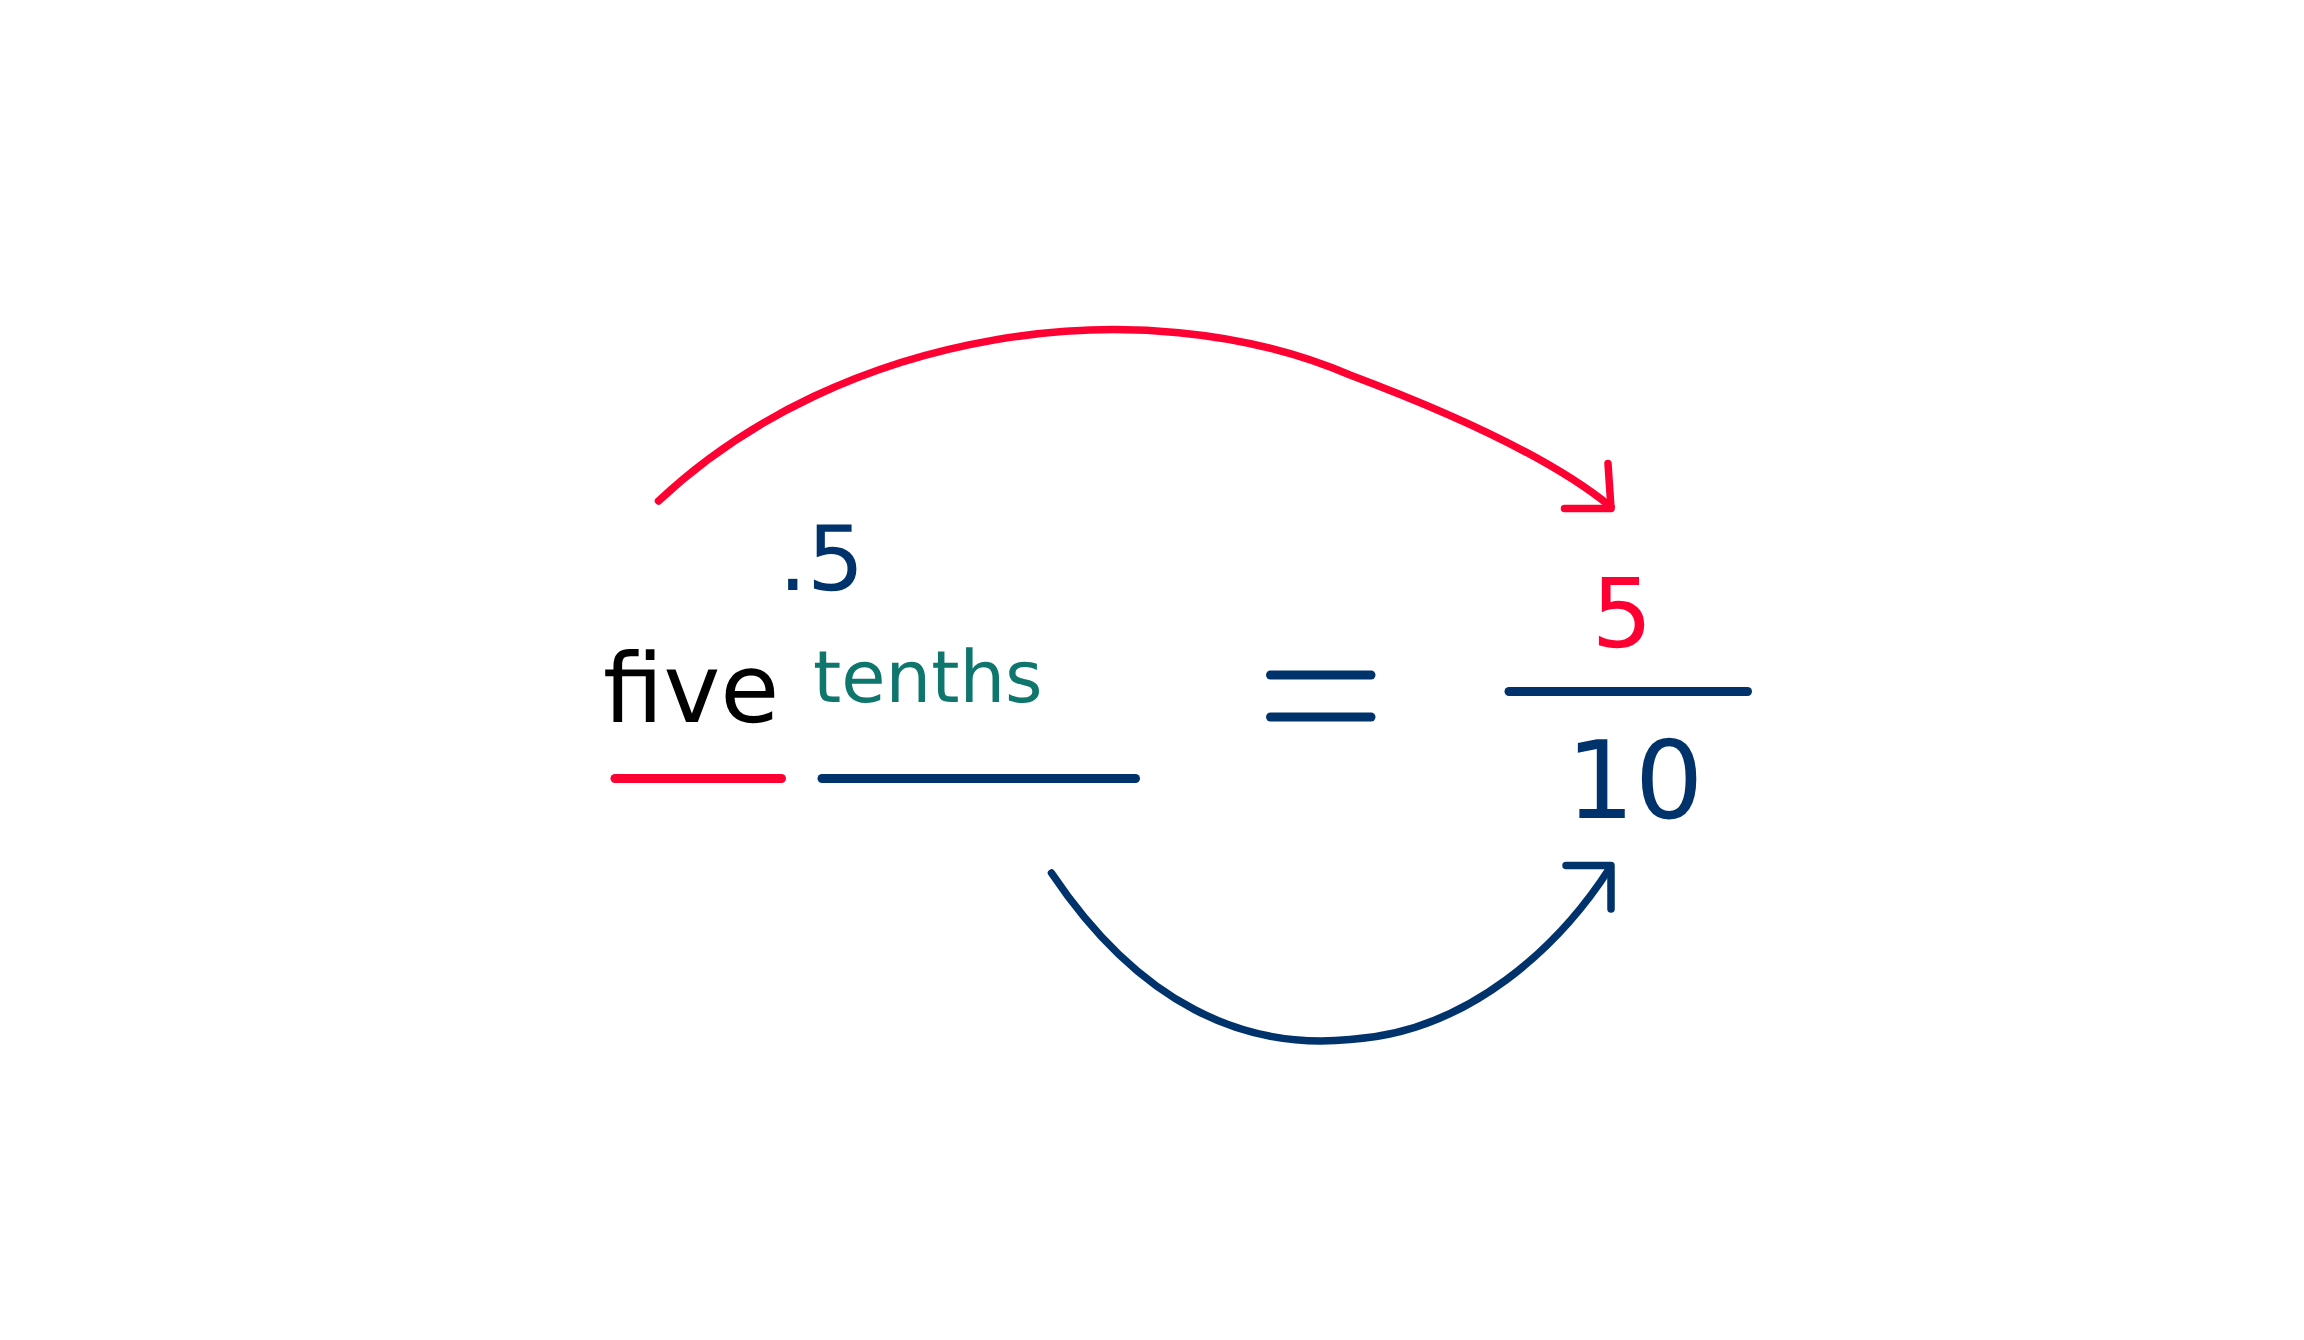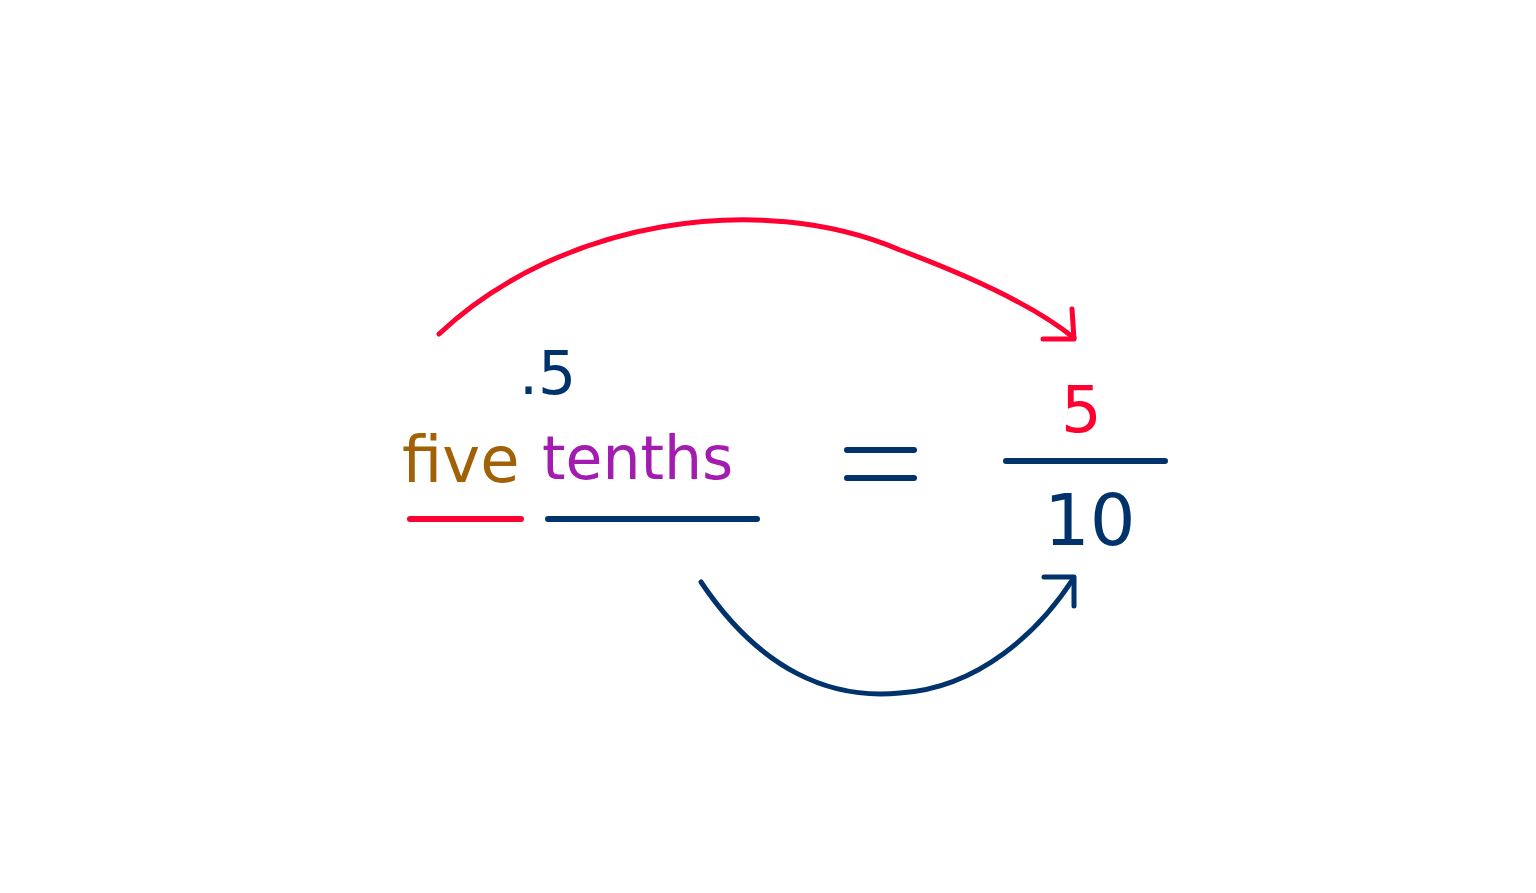--- a/index.html
+++ b/index.html
@@ -27,19 +27,19 @@
   <line x1="548" y1="519" x2="757" y2="519" stroke="#00336b" stroke-width="6" stroke-linecap="round"></line>
 
   <line x1="847" y1="450" x2="914" y2="450" stroke="#00336b" stroke-width="6" stroke-linecap="round"></line>
   <line x1="847" y1="478" x2="914" y2="478" stroke="#00336b" stroke-width="6" stroke-linecap="round"></line>
 
   <line x1="1006" y1="461" x2="1165" y2="461" stroke="#00336b" stroke-width="6" stroke-linecap="round"></line>
 </svg>
 
 <div class="txt" style="left:519px; top:343px; font-size:60px; color:#00336b;">.5</div>
 
-<div class="txt" style="left:402px; top:428px; font-size:64px; color:#a16207;">five</div>
+<div class="txt" style="left:402px; top:428px; font-size:64px; color:#000000;">five</div>
 
-<div class="txt" style="left:542px; top:428px; font-size:60px; color:#a21caf;">tenths</div>
+<div class="txt" style="left:542px; top:428px; font-size:48px; color:#0f766e;">tenths</div>
 
 <div class="txt" style="left:1061px; top:378px; font-size:64px; color:#ff0033;">5</div>
 
 <div class="txt" style="left:1044px; top:484px; font-size:72px; color:#00336b;">10</div>
 
 </body></html>

